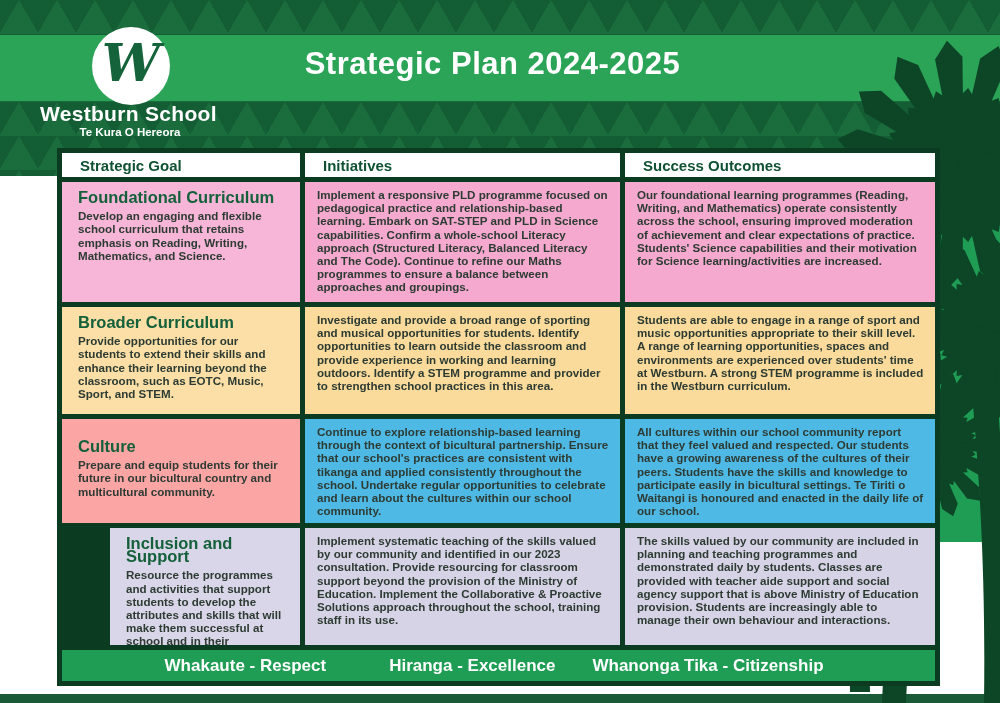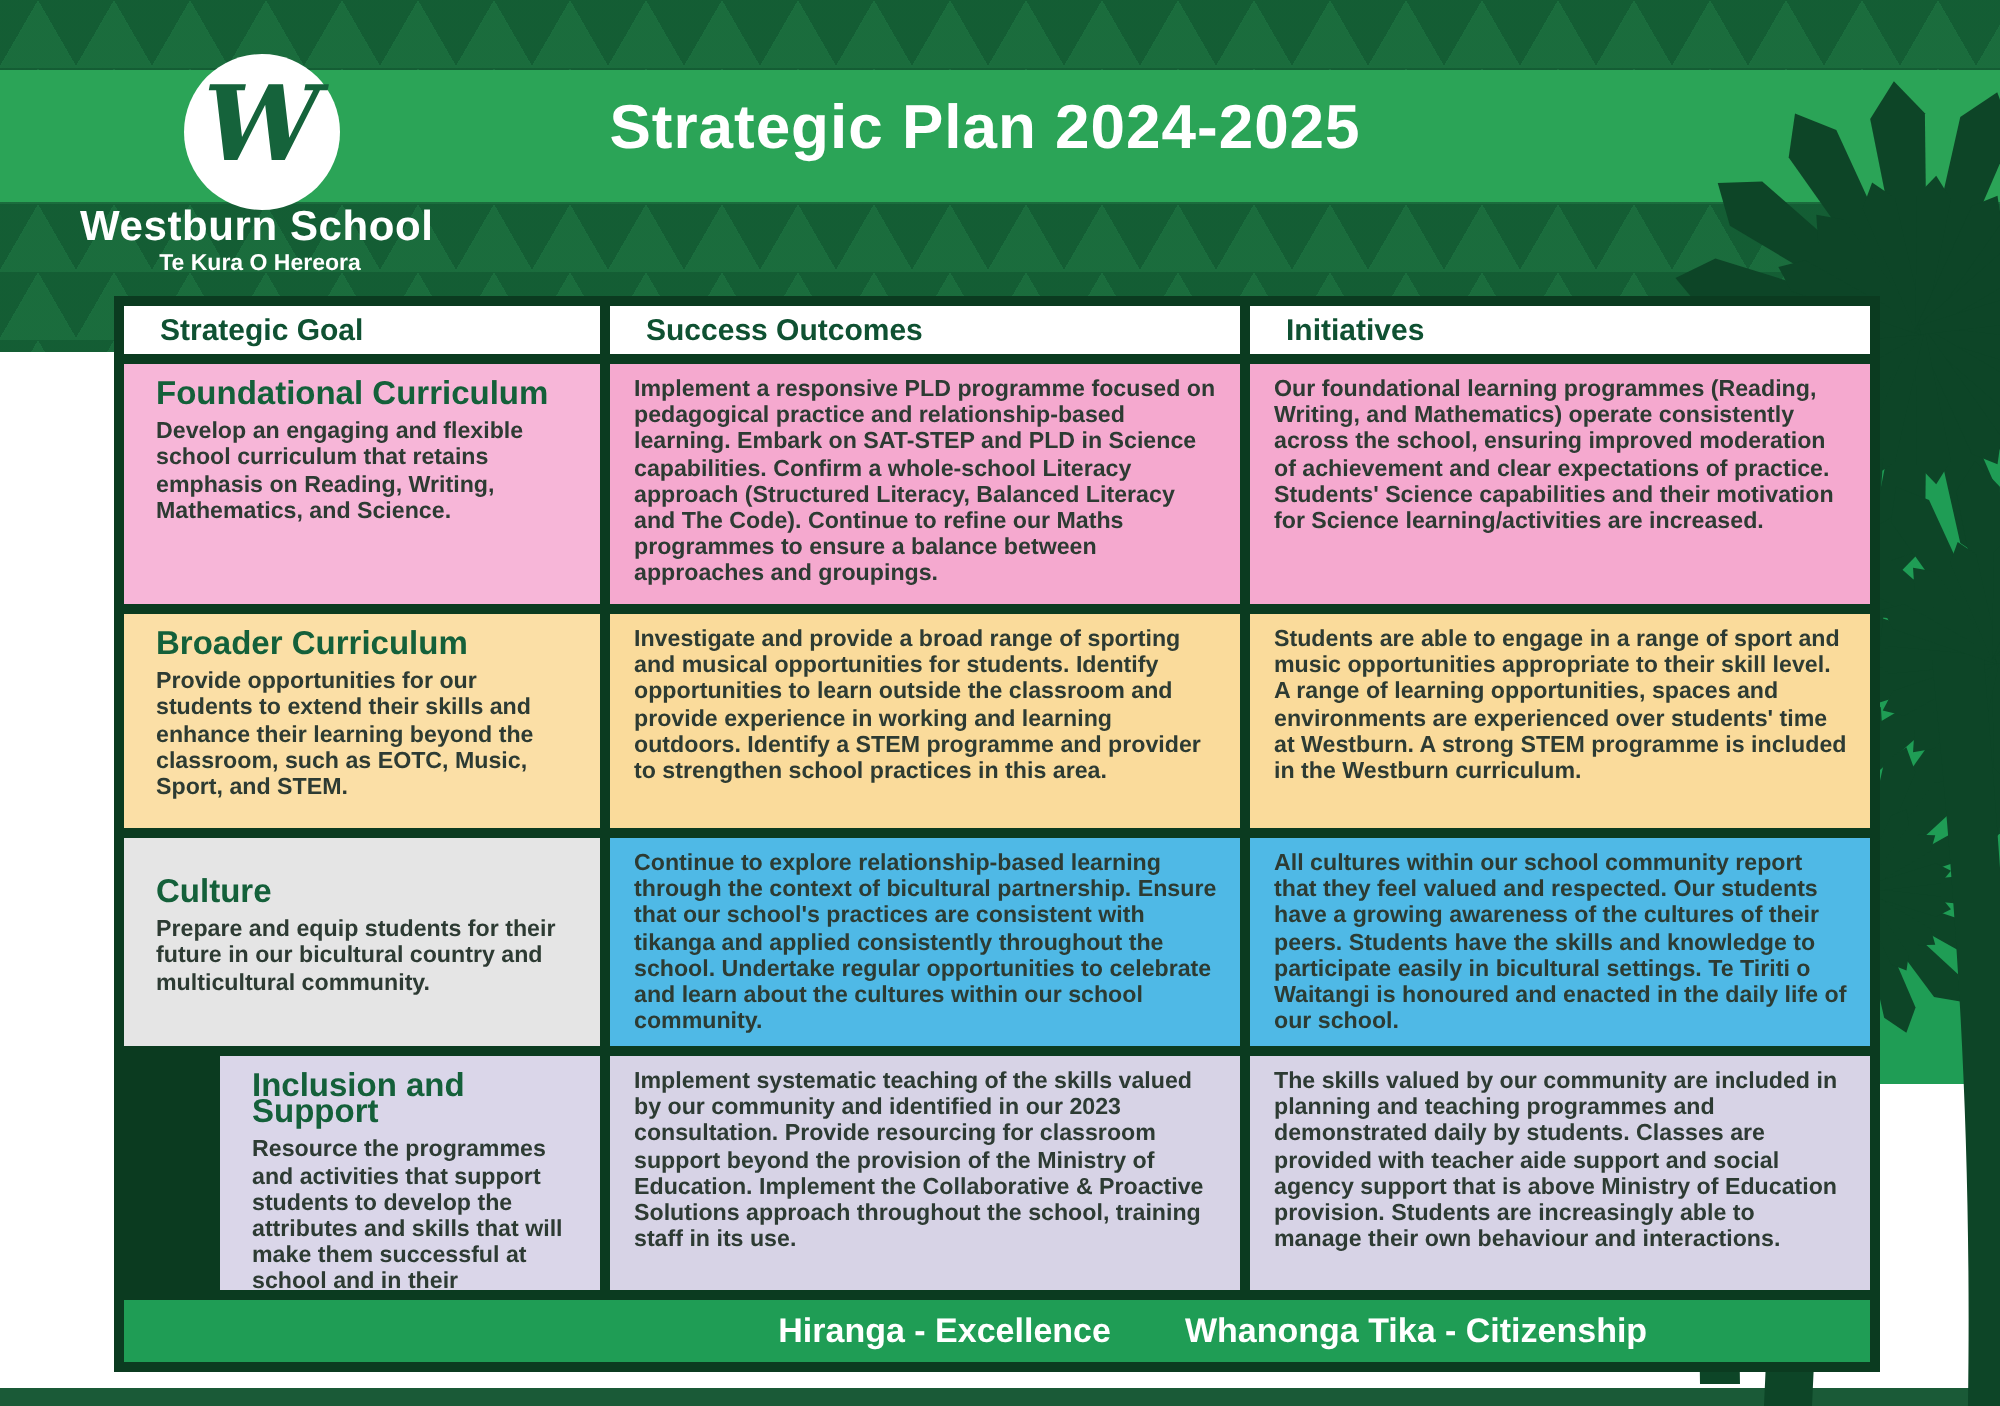--- a/index.html
+++ b/index.html
@@ -71,21 +71,21 @@
     display:flex; align-items:center; padding-left:18px;
   }
   .cell {
     overflow:hidden; padding:6px 11px 2px 12px;
     color:#2d3b33; font-size:11.6px; font-weight:bold; line-height:13.2px;
   }
   .goal-cell { padding-left:16px; padding-top:9px; }
   .goal-title { color:#14603a; font-size:16.5px; font-weight:bold; margin-bottom:5px; }
   .r0 { background:#f5a9cf; } .r0g { background:#f7b6d8; }
   .r1 { background:#fadb9b; } .r1g { background:#fbdfa6; }
-  .r2 { background:#4fb9e6; } .r2g { background:#e5e5e5; }
+  .r2 { background:#4fb9e6; } .r2g { background:#fca5a5; }
   .r3 { background:#d7d3e6; } .r3g { background:#dad6e9;margin-left:48px; }
 
   .values-bar {
     grid-column:1 / -1; background:#1f9d55; position:relative;
   }
   .value-label {
     position:absolute; top:50%; transform:translate(-50%,-50%);
     color:#ffffff; font-size:17px; font-weight:bold; white-space:nowrap;
   }
   .v0 { left:21%; } .v1 { left:47%; } .v2 { left:74%; }
@@ -140,22 +140,22 @@
       <use href="#burst" transform="translate(160,445) scale(0.75)"></use>
       <path d="M150 300 C135 430 118 560 112 703 L136 703 C142 565 158 430 172 305 Z"></path>
       <path d="M196 330 C208 450 216 560 214 703 L240 703 C240 550 230 430 222 330 Z"></path>
       <path d="M85 345 C80 470 78 580 80 692 L100 692 C98 575 100 470 108 350 Z"></path>
     </g>
   </svg>
 
   <div class="plan-table">
 
     <div class="col-header">Strategic Goal</div>
+    <div class="col-header">Initiatives</div>
     <div class="col-header">Success Outcomes</div>
-    <div class="col-header">Initiatives</div>
 
     <div class="cell goal-cell r0g">
       <div class="goal-title">Foundational Curriculum</div>
       <div>Develop an engaging and flexible school curriculum that retains emphasis on Reading, Writing, Mathematics, and Science.</div>
     </div>
     <div class="cell r0">Implement a responsive PLD programme focused on pedagogical practice and relationship-based learning. Embark on SAT-STEP and PLD in Science capabilities. Confirm a whole-school Literacy approach (Structured Literacy, Balanced Literacy and The Code). Continue to refine our Maths programmes to ensure a balance between approaches and groupings.</div>
     <div class="cell r0">Our foundational learning programmes (Reading, Writing, and Mathematics) operate consistently across the school, ensuring improved moderation of achievement and clear expectations of practice. Students' Science capabilities and their motivation for Science learning/activities are increased.</div>
 
     <div class="cell goal-cell r1g">
       <div class="goal-title">Broader Curriculum</div>
@@ -172,18 +172,19 @@
     <div class="cell r2">All cultures within our school community report that they feel valued and respected. Our students have a growing awareness of the cultures of their peers. Students have the skills and knowledge to participate easily in bicultural settings. Te Tiriti o Waitangi is honoured and enacted in the daily life of our school.</div>
 
     <div class="cell goal-cell r3g">
       <div class="goal-title">Inclusion and Support</div>
       <div>Resource the programmes and activities that support students to develop the attributes and skills that will make them successful at school and in their community.</div>
     </div>
     <div class="cell r3">Implement systematic teaching of the skills valued by our community and identified in our 2023 consultation. Provide resourcing for classroom support beyond the provision of the Ministry of Education. Implement the Collaborative &amp; Proactive Solutions approach throughout the school, training staff in its use.</div>
     <div class="cell r3">The skills valued by our community are included in planning and teaching programmes and demonstrated daily by students. Classes are provided with teacher aide support and social agency support that is above Ministry of Education provision. Students are increasingly able to manage their own behaviour and interactions.</div>
 
     <div class="values-bar">
+      <span class="value-label v0">Whakaute - Respect</span>
       <span class="value-label v1">Hiranga - Excellence</span>
       <span class="value-label v2">Whanonga Tika - Citizenship</span>
     </div>
 
   </div>
 </div>
 
 </body></html>

